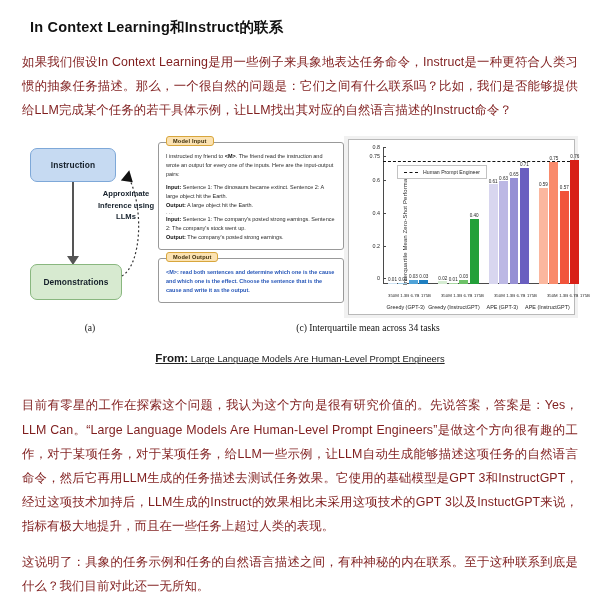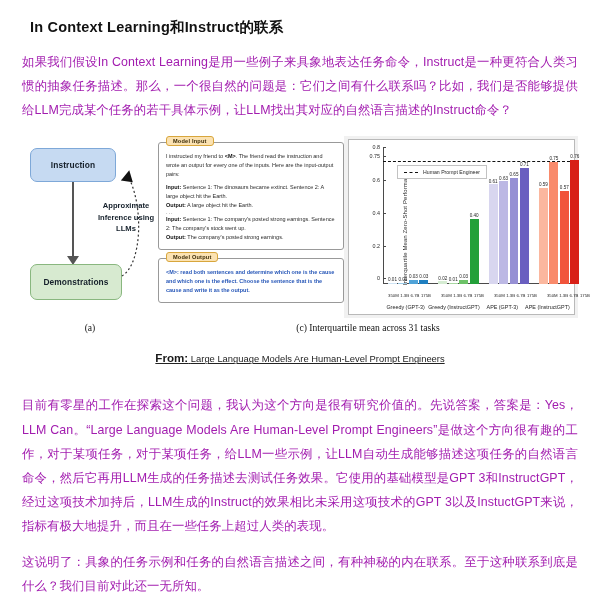--- a/index.html
+++ b/index.html
@@ -14,21 +14,21 @@
   .page{position:relative;width:600px;height:592px;box-sizing:border-box;padding:0 22px;}
 
   
   .heading{
     font-size:14.5px;font-weight:bold;color:#121212;
     letter-spacing:.2px;margin:18px 0 0 8px;line-height:1.3;
   }
 
   
   .para{
-    font-size:12.4px;line-height:1.95;color:#a21caf;
+    font-size:12.4px;line-height:1.95;color:#7f1d1d;
     text-align:justify;margin:13px 0 0 0;letter-spacing:.1px;
   }
   .para.tight{margin-top:11px;}
 
   
   .figure{position:relative;margin:14px 0 0 0;height:246px;}
   .fig-row{display:flex;align-items:flex-start;height:182px;}
 
   
   .panel-a{width:136px;position:relative;height:182px;flex:0 0 136px;}
@@ -46,21 +46,21 @@
     background:#d7ead0;border:1.1px solid #89b77f;
   }
   .arrow-down{position:absolute;left:50px;top:46px;width:2px;height:76px;background:#555;}
   .arrow-head{
     position:absolute;left:45px;top:120px;width:0;height:0;
     border-left:6px solid transparent;border-right:6px solid transparent;
     border-top:9px solid #555;
   }
   .curve-svg{position:absolute;left:86px;top:10px;}
   .approx-label{
-    position:absolute;left:70px;top:64px;width:68px;
+    position:absolute;left:70px;top:52px;width:68px;
     font-size:7.6px;font-weight:bold;line-height:1.5;color:#15202b;text-align:center;
   }
 
   
   .panel-b{width:186px;flex:0 0 186px;position:relative;padding-top:6px;}
   .mbox{
     position:relative;border:1px solid #999;border-radius:3px;
     padding:9px 7px 7px 7px;background:#fff;
   }
   .mbox + .mbox{margin-top:8px;}
@@ -303,21 +303,21 @@
               <div class="xgroup-lab">APE (GPT-3)</div>
               <div class="xgroup-lab">APE (InstructGPT)</div>
             </div>
         </div>
       </div>
 
     </div>
 
     <div class="captions">
       <div class="cap cap-a">(a)</div>
-      <div class="cap cap-c">(c) Interquartile mean across 31 tasks</div>
+      <div class="cap cap-c">(c) Interquartile mean across 34 tasks</div>
     </div>
 
     <div class="source">
       <span class="from">From:</span>
       <span>Large Language Models Are Human-Level Prompt Engineers</span>
     </div>
   </div>
 
   <p class="para tight">目前有零星的工作在探索这个问题，我认为这个方向是很有研究价值的。先说答案，答案是：Yes，LLM Can。“Large Language Models Are Human-Level Prompt Engineers”是做这个方向很有趣的工作，对于某项任务，对于某项任务，给LLM一些示例，让LLM自动生成能够描述这项任务的自然语言命令，然后它再用LLM生成的任务描述去测试任务效果。它使用的基础模型是GPT 3和InstructGPT，经过这项技术加持后，LLM生成的Instruct的效果相比未采用这项技术的GPT 3以及InstuctGPT来说，指标有极大地提升，而且在一些任务上超过人类的表现。</p>
   <p class="para tight">这说明了：具象的任务示例和任务的自然语言描述之间，有种神秘的内在联系。至于这种联系到底是什么？我们目前对此还一无所知。</p>

